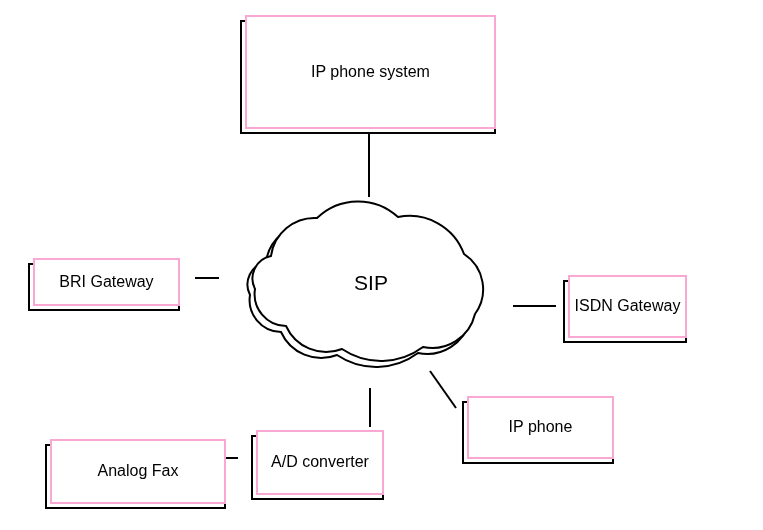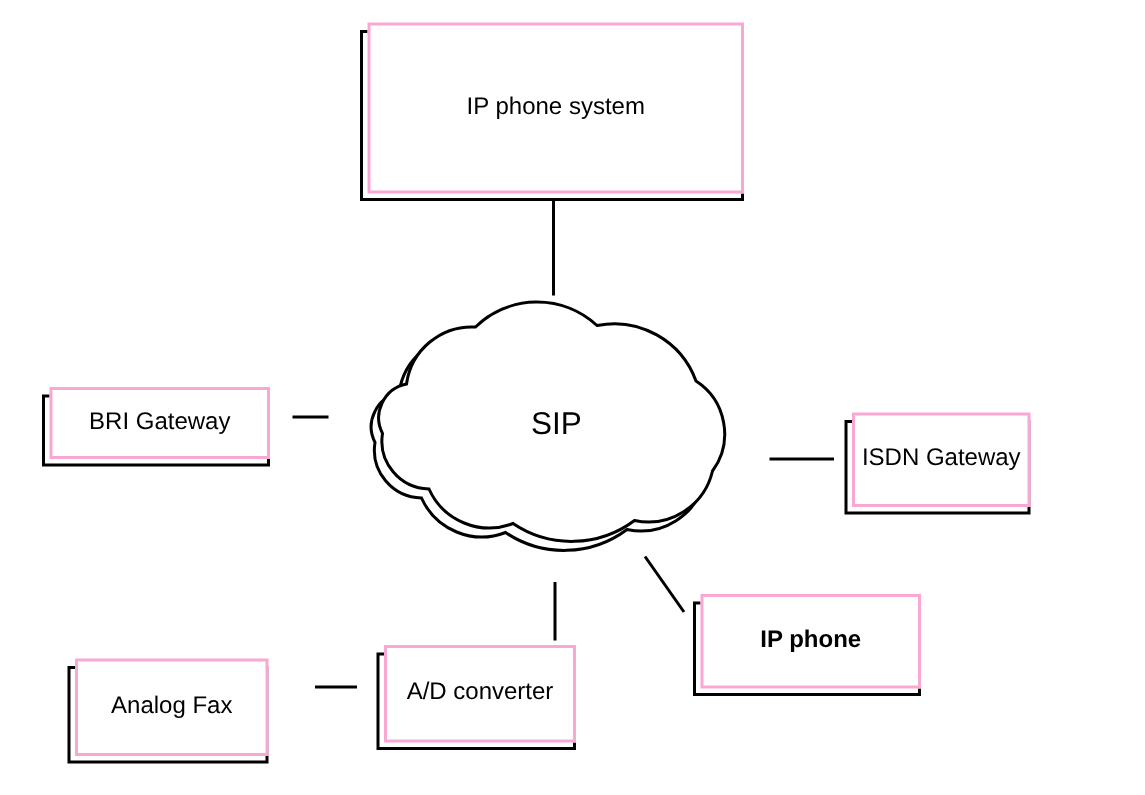--- a/index.html
+++ b/index.html
@@ -34,23 +34,23 @@
     top: 3px;
     width: calc(100% + 9px);
     height: calc(100% + 4px);
     box-sizing: border-box;
     border: 2px solid #000000;
     background: #ffffff;
   }
   .node-ip-pbx     { left: 245px; top: 15px;  width: 251px; height: 114px; }
   .node-bri        { left: 33px;  top: 258px; width: 147px; height: 48px;  }
   .node-isdn       { left: 568px; top: 275px; width: 119px; height: 63px;  }
-  .node-fax        { left: 50px;  top: 439px; width: 129px; height: 65px;  }
+  .node-fax        { left: 50px;  top: 439px; width: 176px; height: 65px;  }
   .node-adconv     { left: 256px; top: 430px; width: 128px; height: 65px;  }
-  .node-ipphone    { left: 467px; top: 396px; width: 147px; height: 63px; font-weight: bold;  }
+  .node-ipphone    { left: 467px; top: 396px; width: 147px; height: 63px;  }
 
   .cloud-svg {
     position: absolute;
     left: 243px;
     top: 194px;
     width: 250px;
     height: 184px;
   }
   .cloud-label {
     position: absolute;

